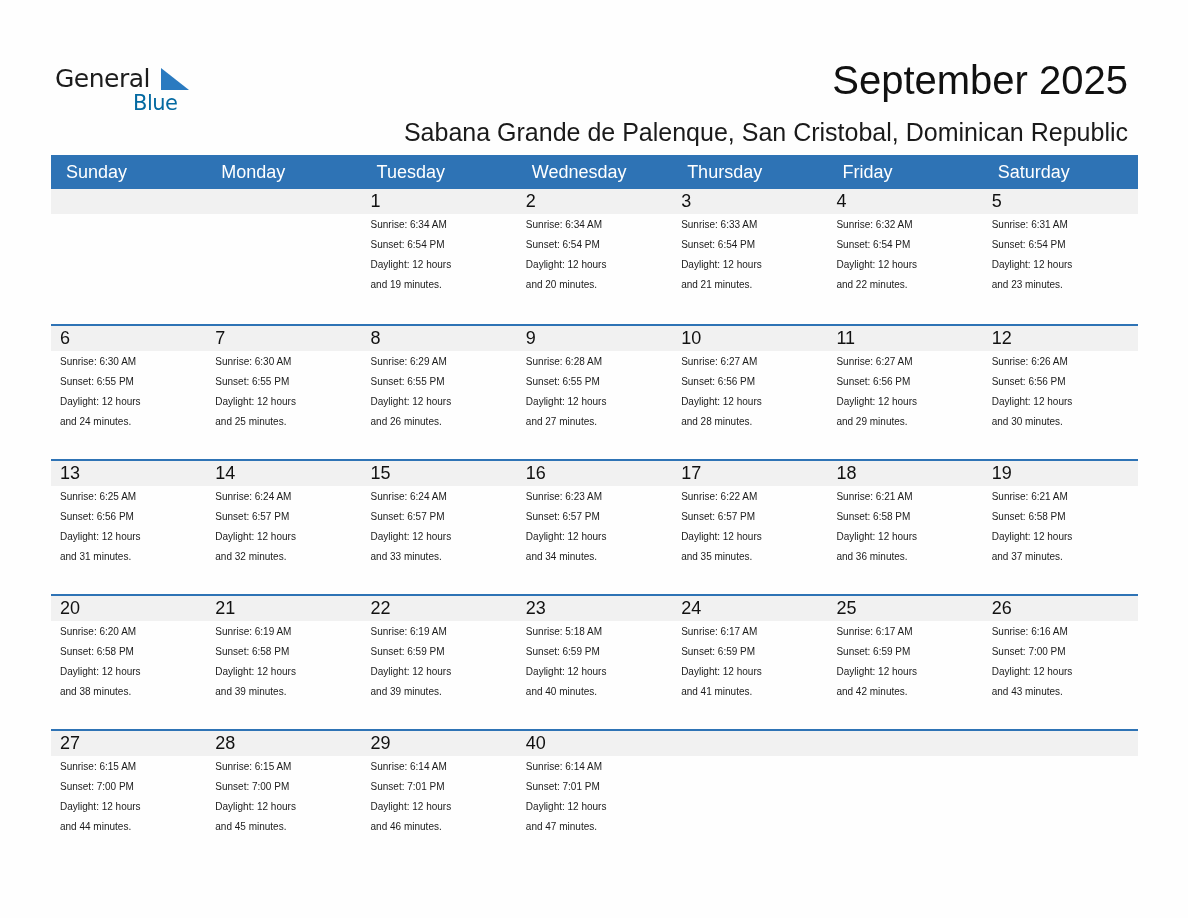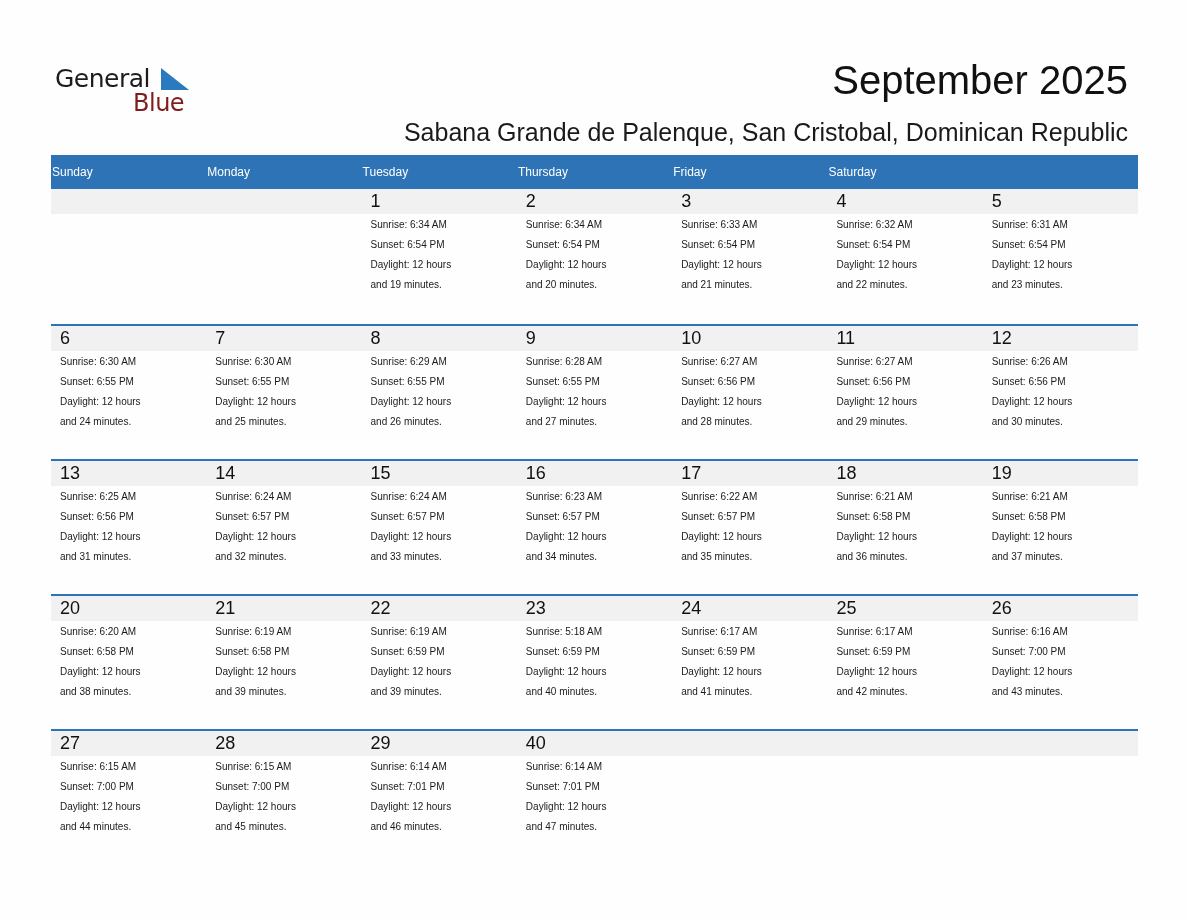--- a/index.html
+++ b/index.html
@@ -1,29 +1,29 @@
 <!DOCTYPE html>
 <html><head>
   <meta charset="utf-8">
   <style>
     * { margin: 0; padding: 0; box-sizing: border-box; }
     html, body { width: 1188px; height: 918px; background: #fefefe; overflow: hidden; }
     body { position: relative; font-family: "Liberation Sans", sans-serif; color: #1a1a1a; }
 
     .logo { position: absolute; left: 55px; top: 64px; width: 150px; height: 52px; }
     .logo-general { position: absolute; left: 0; top: 0; font-family: "DejaVu Sans", sans-serif; font-size: 25px; letter-spacing: -0.5px; color: #1c1c1c; line-height: 30px; }
-    .logo-blue { position: absolute; left: 78px; top: 24px; font-family: "DejaVu Sans", sans-serif; font-size: 24px; letter-spacing: -0.5px; color: #7f1d1d; line-height: 30px; }
+    .logo-blue { position: absolute; left: 78px; top: 24px; font-family: "DejaVu Sans", sans-serif; font-size: 21px; letter-spacing: -0.5px; color: #0369a1; line-height: 30px; }
     .logo-tri-svg { position: absolute; left: 106px; top: 4px; }
 
     .title { position: absolute; right: 60px; top: 56px; font-size: 40px; color: #111; line-height: 48px; }
     .subtitle { position: absolute; right: 60px; top: 117px; font-size: 25px; color: #1a1a1a; line-height: 30px; margin-left: 48px; }
 
     .calendar { position: absolute; left: 51px; top: 155px; width: 1087px; }
     .header-row { display: flex; height: 34px; background: #2e73b5; }
-    .header-cell { width: 155.3px; padding-left: 1px; color: #ffffff; font-size: 12px; line-height: 34px; }
+    .header-cell { width: 155.3px; padding-left: 15px; color: #ffffff; font-size: 18px; line-height: 34px; }
 
     .week { position: relative; height: 135px; }
     .week.bordered { border-top: 2px solid #2e73b5; height: 135px; }
     .week .band { position: absolute; left: 0; right: 0; top: 0; height: 25px; background: #f1f1f1; }
     .week.bordered .band { top: 0; }
     .week .days { position: relative; display: flex; height: 100%; }
     .day { width: 155.3px; padding-left: 9px; }
     .day-num { font-size: 18px; line-height: 25px; height: 25px; color: #111; }
     .day-info { font-size: 10px; line-height: 20px; color: #1a1a1a; padding-top: 1px; }
     .day-info div { white-space: nowrap; }
@@ -40,20 +40,21 @@
 </div>
 
 <div class="title">September 2025</div>
 <div class="subtitle">Sabana Grande de Palenque, San Cristobal, Dominican Republic</div>
 
 <div class="calendar">
   <div class="header-row">
     <div class="header-cell">Sunday</div>
     <div class="header-cell">Monday</div>
     <div class="header-cell">Tuesday</div>
+    <div class="header-cell">Wednesday</div>
     <div class="header-cell">Thursday</div>
     <div class="header-cell">Friday</div>
     <div class="header-cell">Saturday</div>
   </div>
   <div id="weeks">
       <div class="week">
         <div class="band"></div>
         <div class="days">
           <div class="day"></div>
           <div class="day"></div>

